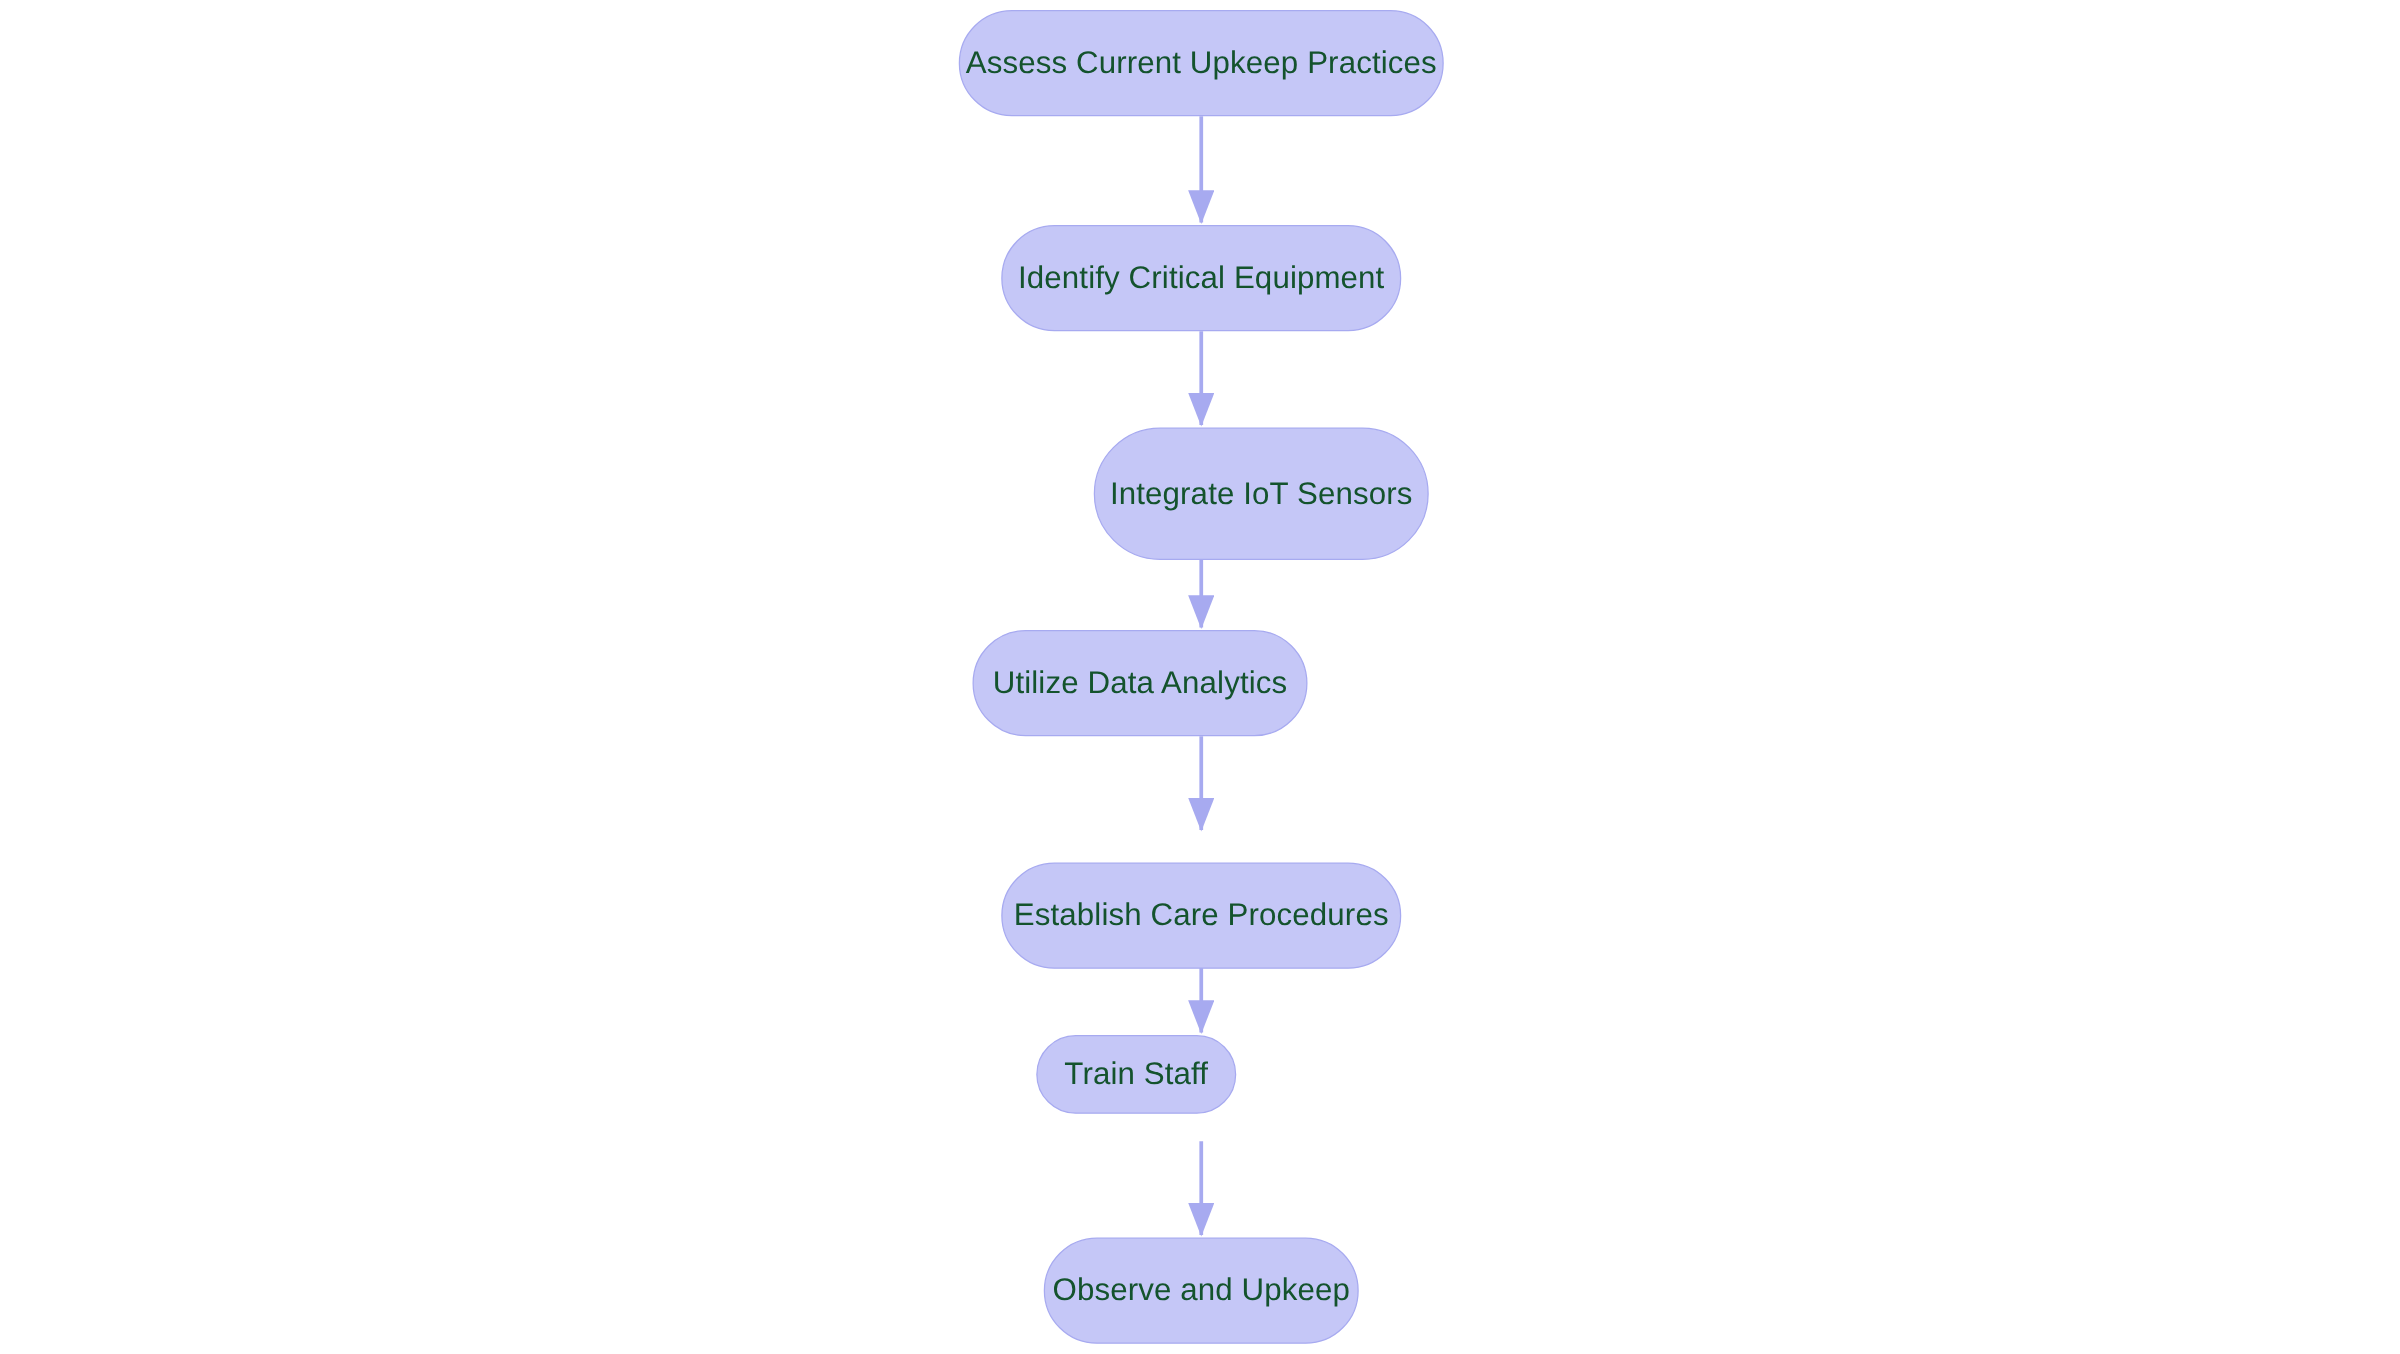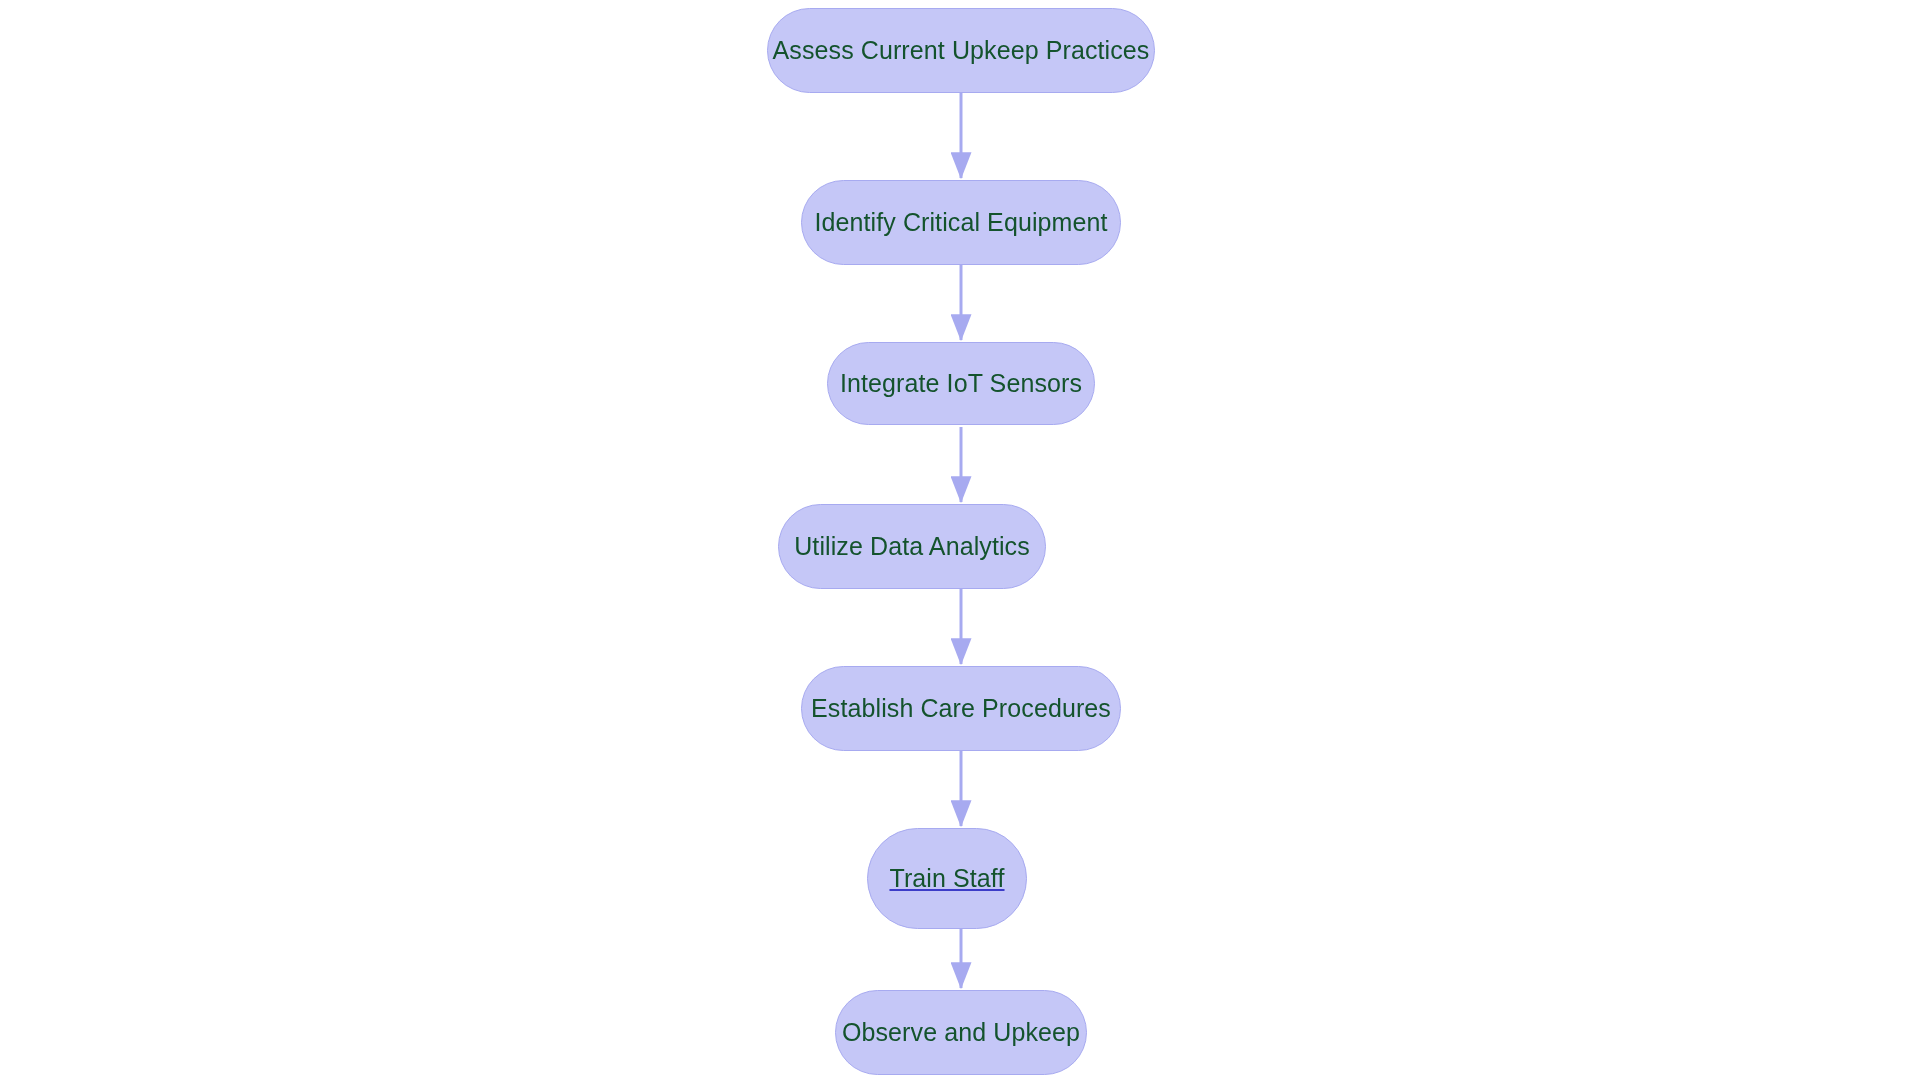--- a/index.html
+++ b/index.html
@@ -77,30 +77,30 @@
       </g>
   </svg>
 
   <div id="nodes-layer">
       <div class="flow-node" style="left: 767px; top: 8px; width: 388px; height: 85px; background: rgb(197, 199, 247); border-color: rgb(167, 170, 240); color: rgb(60, 60, 200);">
         <span class="flow-node-label">Assess Current Upkeep Practices</span>
       </div>
       <div class="flow-node" style="left: 801px; top: 180px; width: 320px; height: 85px; background: rgb(197, 199, 247); border-color: rgb(167, 170, 240); color: rgb(60, 60, 200); align-items: center;">
         <span class="flow-node-label">Identify Critical Equipment</span>
       </div>
-      <div class="flow-node" style="left: 827px; top: 342px; width: 268px; height: 83px; background: rgb(197, 199, 247); border-color: rgb(167, 170, 240); color: rgb(60, 60, 200);">
+      <div class="flow-node" style="left: 875px; top: 342px; width: 268px; height: 106px; background: rgb(197, 199, 247); border-color: rgb(167, 170, 240); color: rgb(60, 60, 200);">
         <span class="flow-node-label">Integrate IoT Sensors</span>
       </div>
       <div class="flow-node" style="left: 778px; top: 504px; width: 268px; height: 85px; background: rgb(197, 199, 247); border-color: rgb(167, 170, 240); color: rgb(60, 60, 200);">
         <span class="flow-node-label">Utilize Data Analytics</span>
       </div>
-      <div class="flow-node" style="left: 801px; top: 666px; width: 320px; height: 85px; background: rgb(197, 199, 247); border-color: rgb(167, 170, 240); color: rgb(60, 60, 200);">
+      <div class="flow-node" style="left: 801px; top: 690px; width: 320px; height: 85px; background: rgb(197, 199, 247); border-color: rgb(167, 170, 240); color: rgb(60, 60, 200);">
         <span class="flow-node-label">Establish Care Procedures</span>
       </div>
-      <div class="flow-node" style="left: 867px; top: 828px; width: 160px; height: 101px; background: rgb(197, 199, 247); border-color: rgb(167, 170, 240); color: rgb(60, 60, 200); text-decoration: underline;">
+      <div class="flow-node" style="left: 829px; top: 828px; width: 160px; height: 63px; background: rgb(197, 199, 247); border-color: rgb(167, 170, 240); color: rgb(60, 60, 200);">
         <span class="flow-node-label">Train Staff</span>
       </div>
       <div class="flow-node" style="left: 835px; top: 990px; width: 252px; height: 85px; background: rgb(197, 199, 247); border-color: rgb(167, 170, 240); color: rgb(60, 60, 200);">
         <span class="flow-node-label">Observe and Upkeep</span>
       </div>
     </div>
 
 </div>
 
 </body></html>

